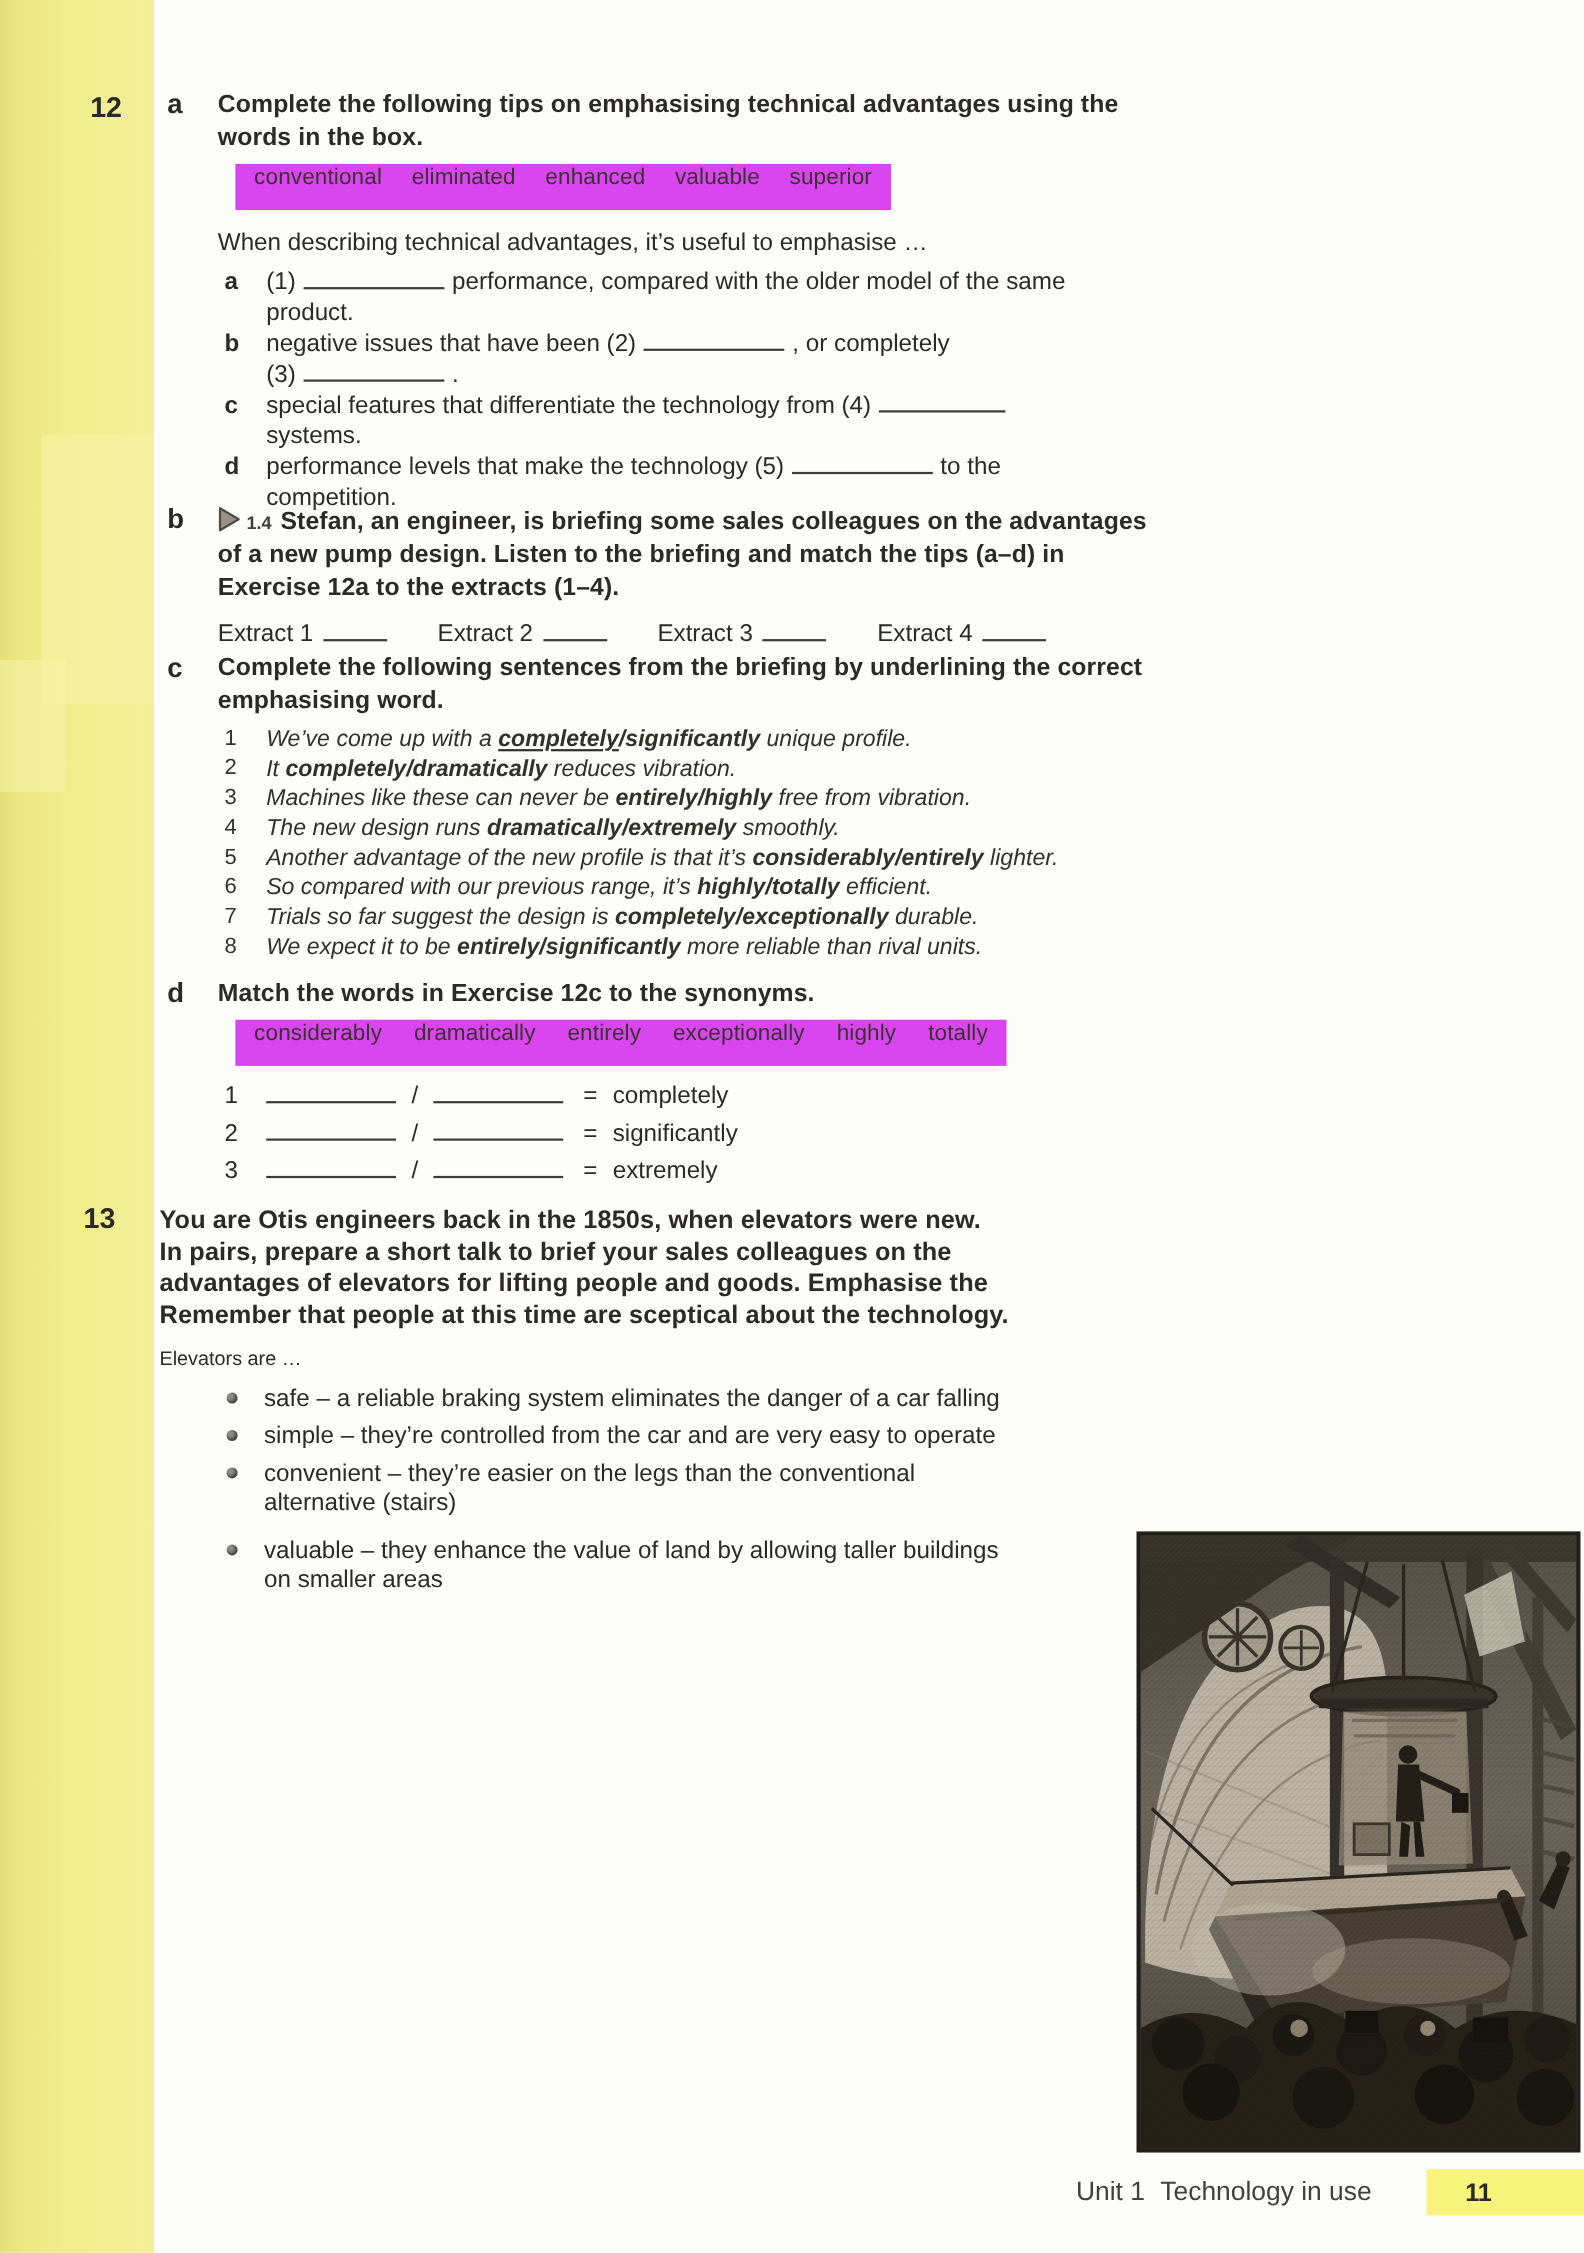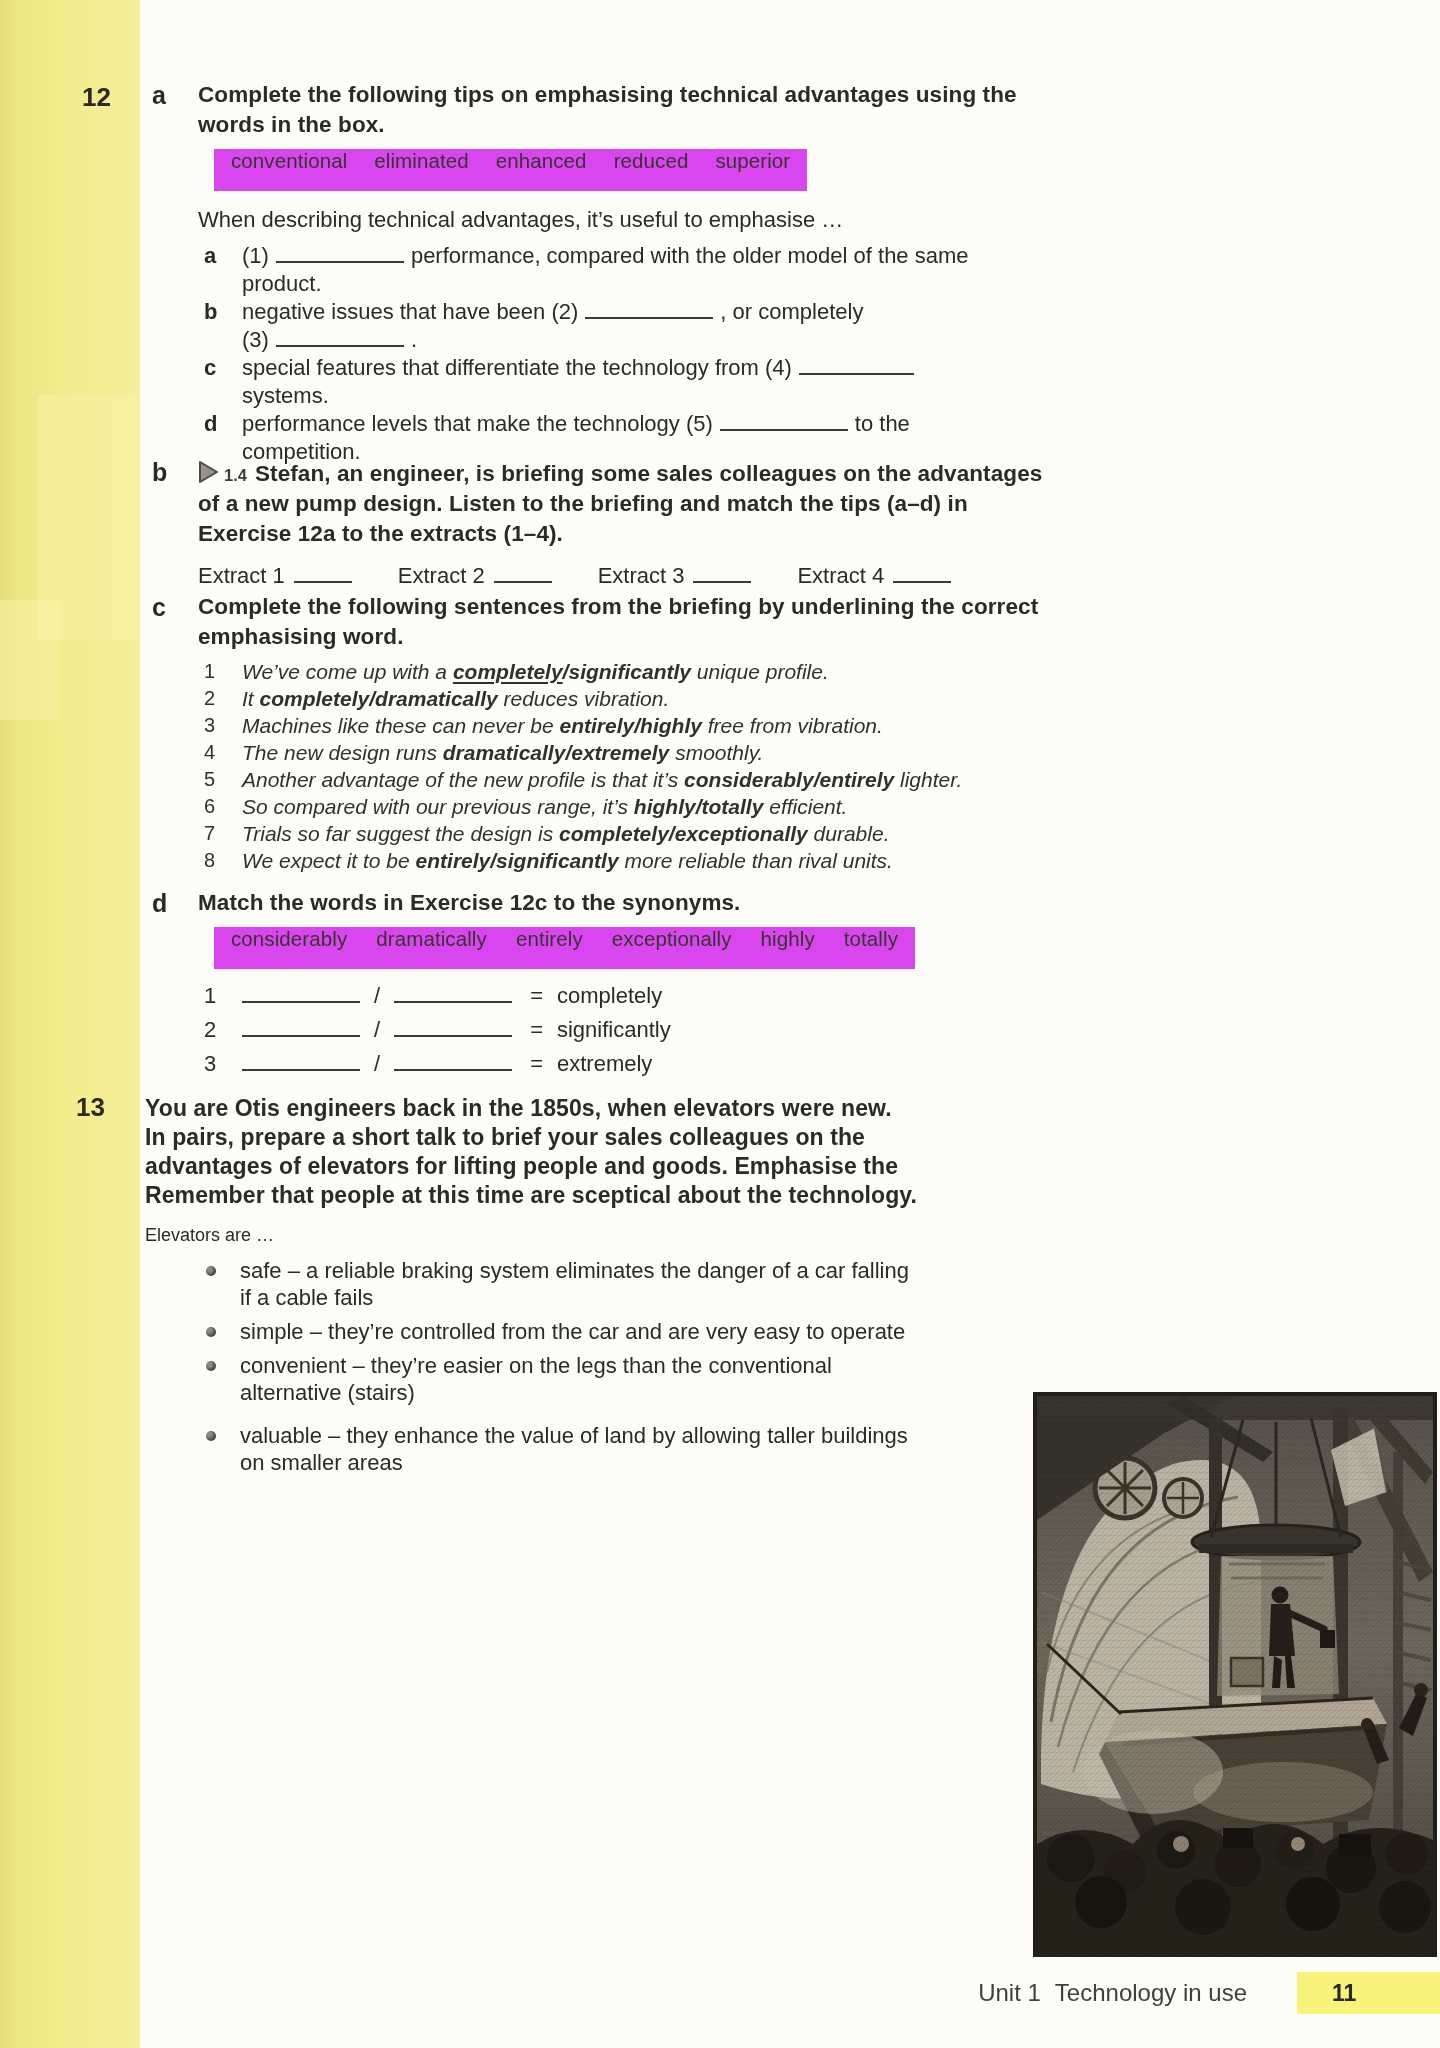--- a/index.html
+++ b/index.html
@@ -110,21 +110,21 @@
 <section class="sec" id="sec12a" style="top:80px;width:920px;">
   <span class="seclabel">a</span>
   <div class="content">
     <div class="instr">Complete the following tips on emphasising technical advantages using the</div>
     <div class="instr">words in the box.</div>
 
     <div class="wordbox">
       <span class="word">conventional</span>
       <span class="word">eliminated</span>
       <span class="word">enhanced</span>
-      <span class="word">reduced</span>
+      <span class="word">valuable</span>
       <span class="word">superior</span>
     </div>
 
     <div class="plain intro">When describing technical advantages, it’s useful to emphasise …</div>
 
     <div class="qitems">
       <div class="qitem">
         <span class="qlabel">a</span>
         <div class="qline"><span>(1)</span><span class="blank b128"></span><span>performance, compared with the older model of the same</span></div>
         <div class="qline">product.</div>
@@ -214,21 +214,20 @@
     <div>You are Otis engineers back in the 1850s, when elevators were new.</div>
     <div>In pairs, prepare a short talk to brief your sales colleagues on the</div>
     <div>advantages of elevators for lifting people and goods. Emphasise the</div>
     <div>Remember that people at this time are sceptical about the technology.</div>
   </div>
   <div class="leadin">Elevators are …</div>
   <div class="bullets">
     <div class="bullet">
       <span class="dot"></span>
       <div class="bline">safe – a reliable braking system eliminates the danger of a car falling</div>
-      <div class="bline">if a cable fails</div>
     </div>
     <div class="bullet">
       <span class="dot"></span>
       <div class="bline">simple – they’re controlled from the car and are very easy to operate</div>
     </div>
     <div class="bullet">
       <span class="dot"></span>
       <div class="bline">convenient – they’re easier on the legs than the conventional</div>
       <div class="bline">alternative (stairs)</div>
     </div>

